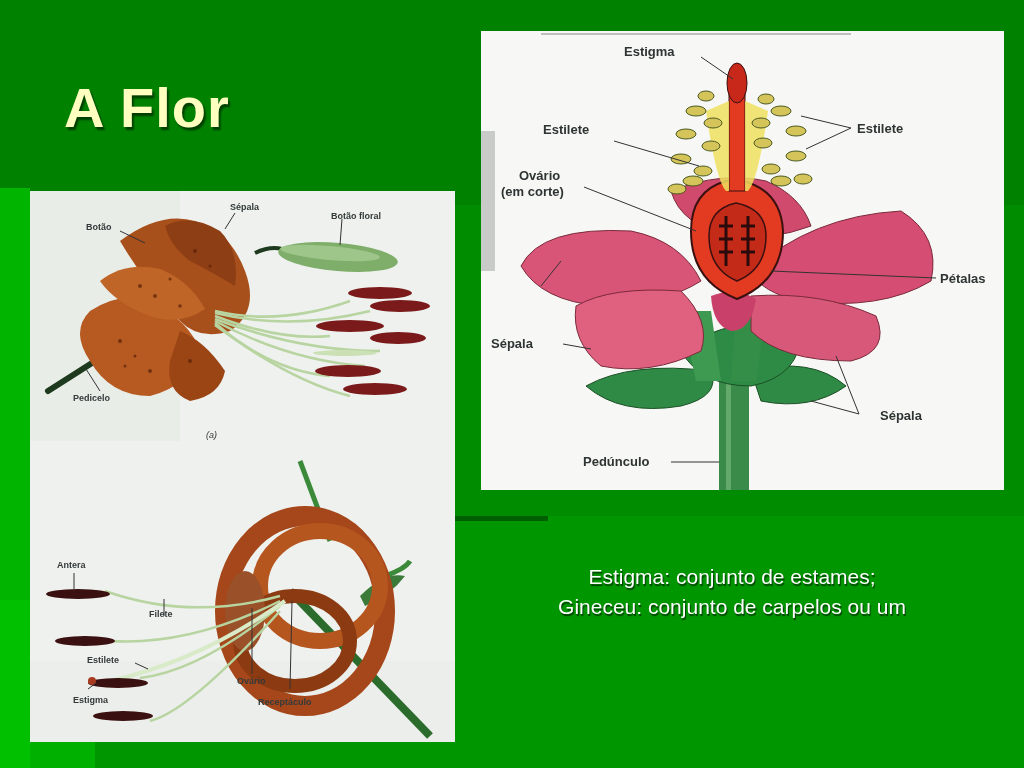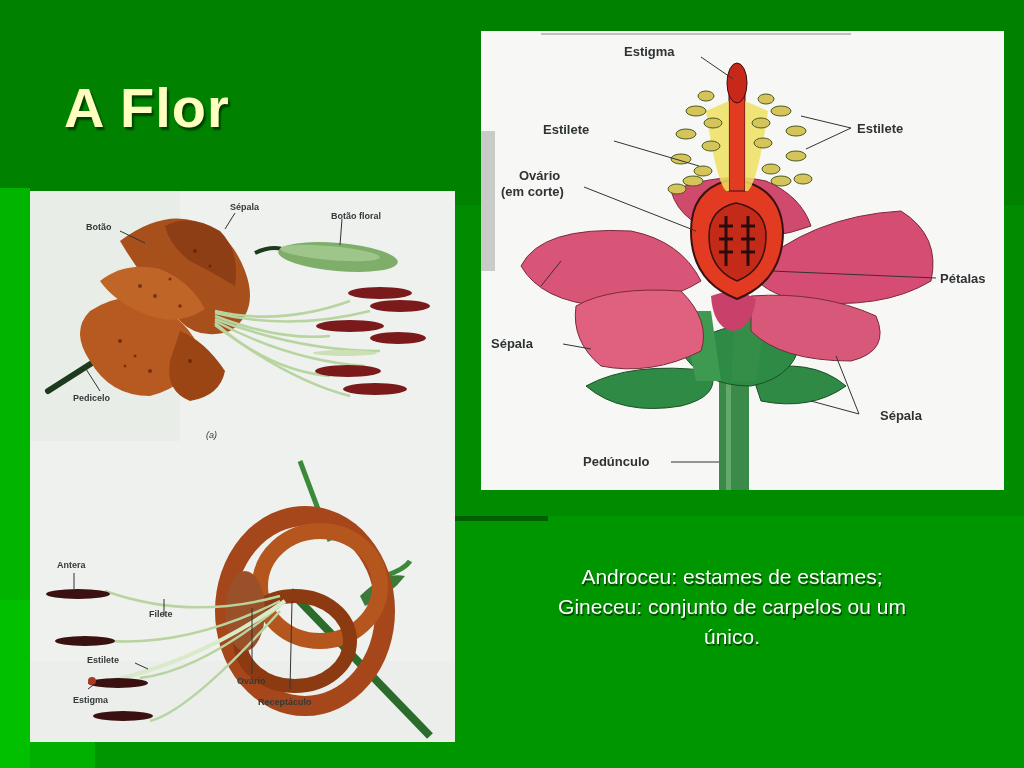--- a/index.html
+++ b/index.html
@@ -254,16 +254,15 @@
   <span class="lbl" style="left:38px; top:138px;">Ovário</span>
   <span class="lbl" style="left:20px; top:154px;">(em corte)</span>
   <span class="lbl" style="left:376px; top:91px;">Estilete</span>
   <span class="lbl" style="left:459px; top:241px;">Pétalas</span>
   <span class="lbl" style="left:10px; top:306px;">Sépala</span>
   <span class="lbl" style="left:399px; top:378px;">Sépala</span>
   <span class="lbl" style="left:87px; top:424px;margin-left:15px;">Pedúnculo</span>
 </div>
 
 <div class="caption">
-  <div>Androceu: estames de estames;</div>
+  <div>Estigma: conjunto de estames;</div>
   <div>Gineceu: conjunto de carpelos ou um</div>
-  <div>único.</div>
 </div>
 
 </body></html>

